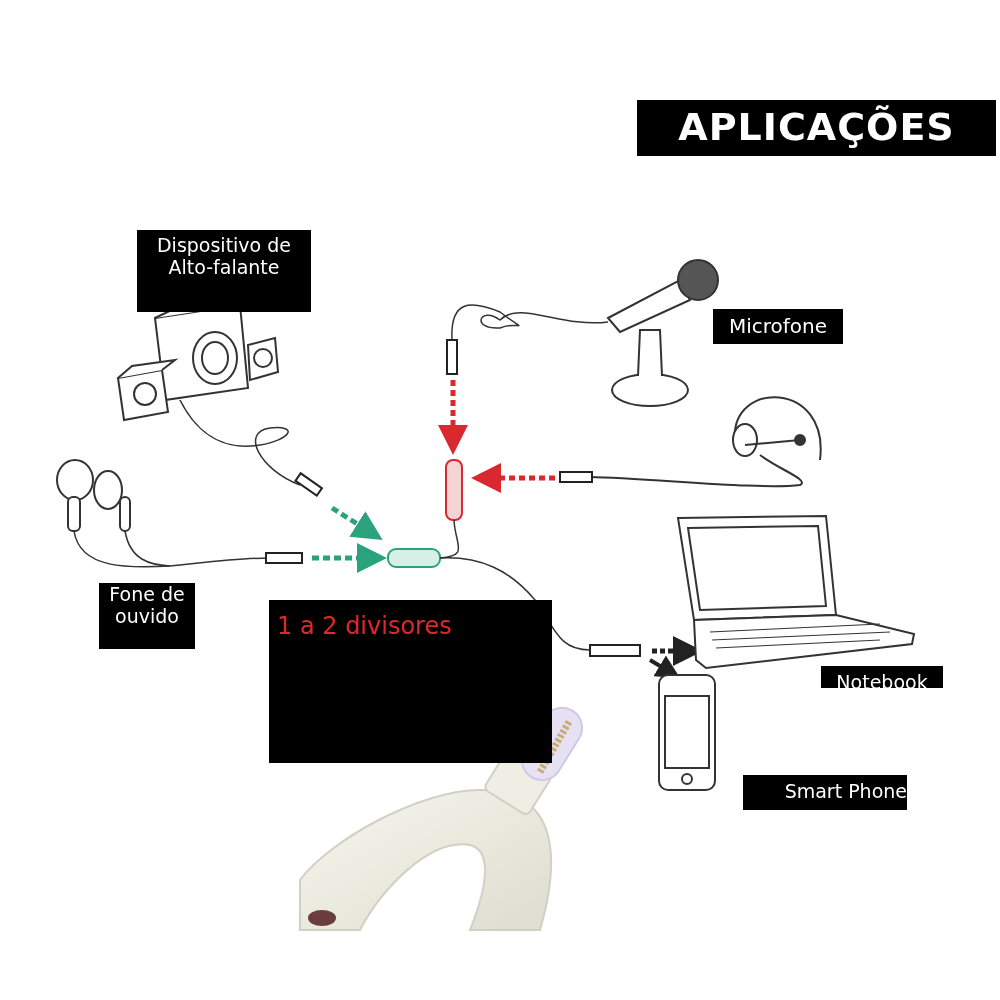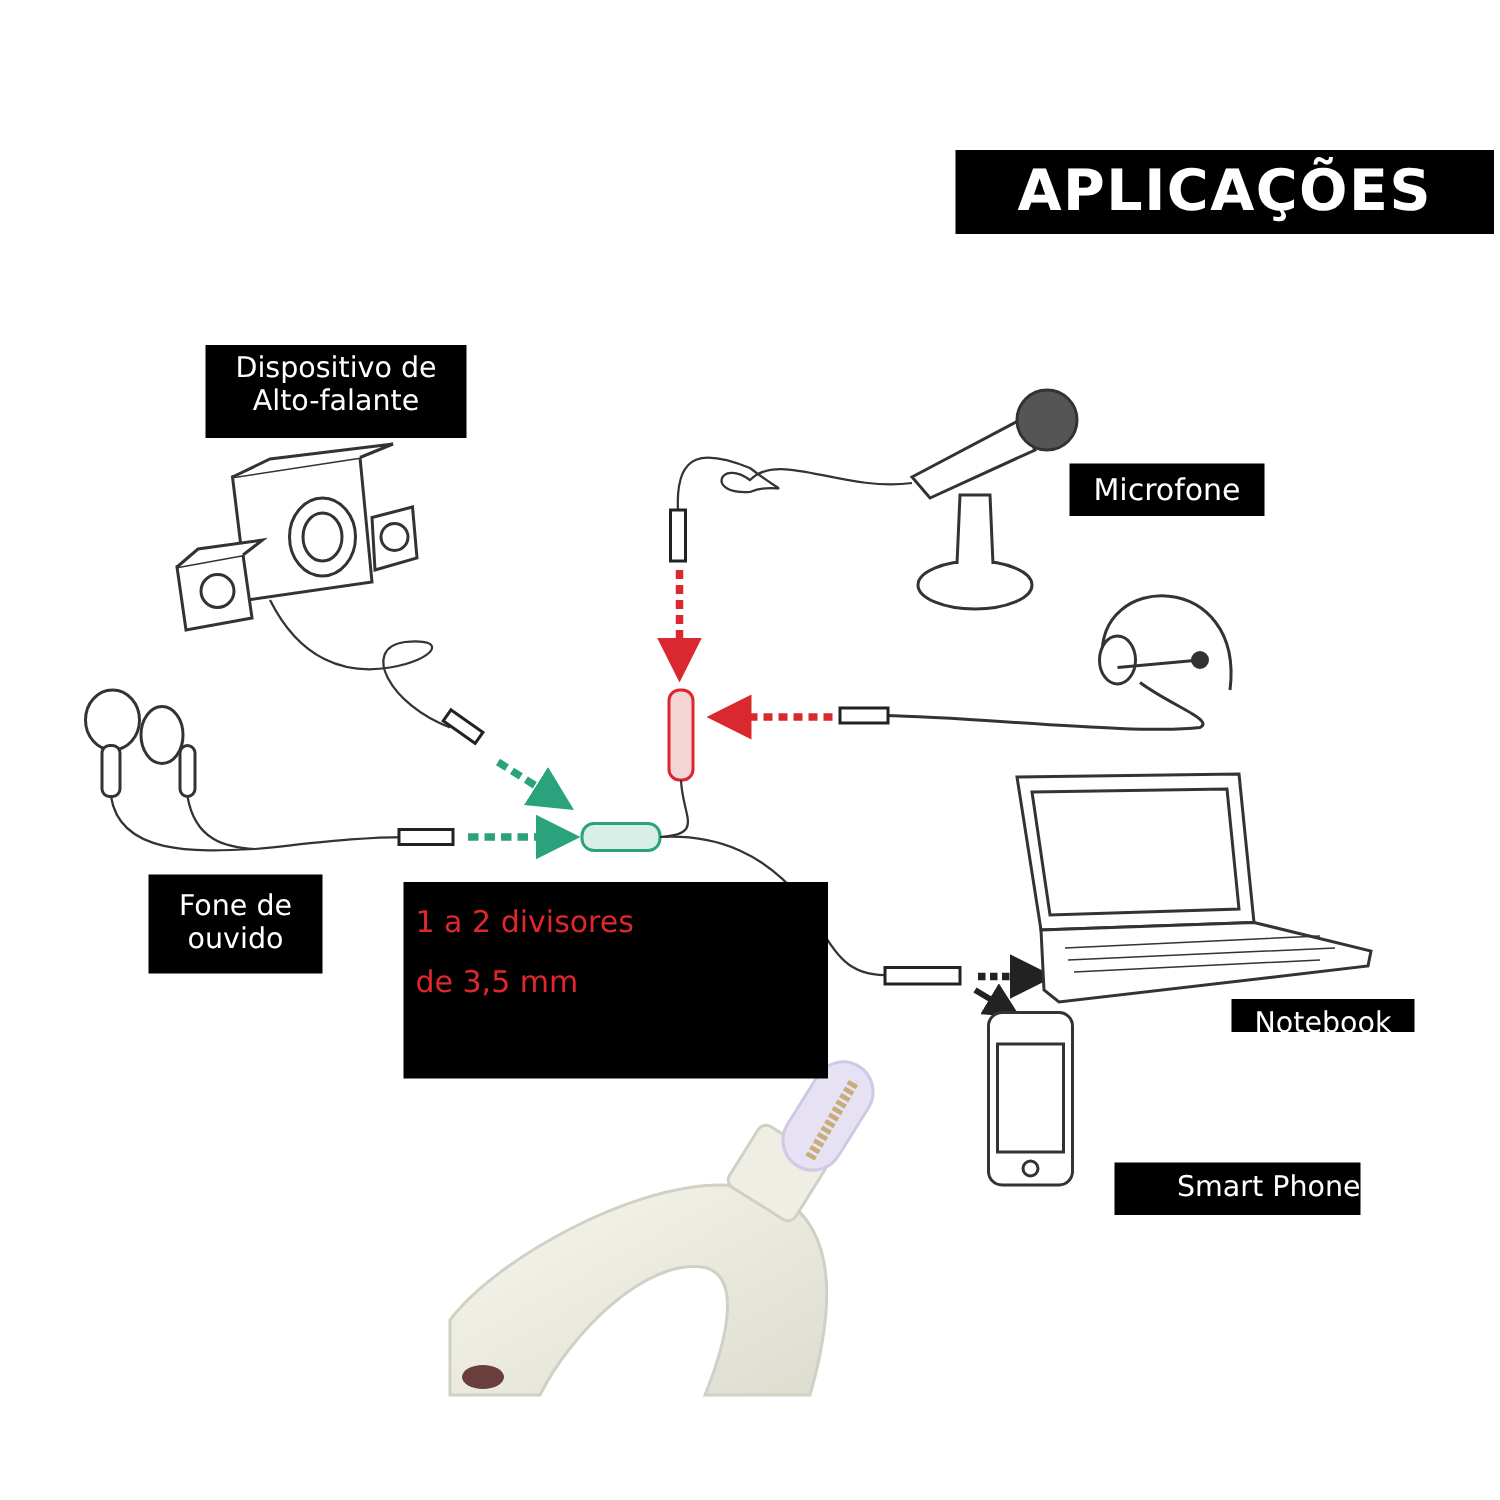--- a/index.html
+++ b/index.html
@@ -10,28 +10,28 @@
     }
     .lbl {
       position: absolute; background: #000; color: #fff;
       line-height: 1.15; box-sizing: border-box; margin-left: 21px;
     }
     #title {
       left: 616px; top: 100px; width: 359px; height: 56px;
       font-size: 38px; font-weight: bold; letter-spacing: 1px;
       display: flex; align-items: center; justify-content: center;
     }
-    #lbl-speaker { left: 116px; top: 230px; width: 174px; height: 62px; font-size: 19px; text-align: center; padding-top: 5px; }
+    #lbl-speaker { left: 116px; top: 230px; width: 174px; height: 82px; font-size: 19px; text-align: center; padding-top: 5px; }
     #lbl-mic { left: 692px; top: 309px; width: 130px; height: 35px; font-size: 20px; text-align: center; padding-top: 6px; }
-    #lbl-earphone { left: 78px; top: 583px; width: 116px; height: 66px; font-size: 19px; text-align: center; padding-top: 11px; }
+    #lbl-earphone { left: 78px; top: 583px; width: 96px; height: 66px; font-size: 19px; text-align: center; padding-top: 1px; }
     #lbl-notebook { left: 800px; top: 666px; width: 122px; height: 22px; font-size: 19px; text-align: center; padding-top: 6px; }
     #lbl-phone { left: 722px; top: 775px; width: 164px; height: 35px; font-size: 19px; text-align: right; padding-top: 6px; }
     #lbl-product {
-      left: 248px; top: 588px; width: 283px; height: 131px;
-      color: #e0272b; font-size: 20px; padding: 6px 0 0 8px; line-height: 40px;
+      left: 248px; top: 600px; width: 283px; height: 163px;
+      color: #e0272b; font-size: 24px; padding: 6px 0 0 8px; line-height: 40px;
       white-space: nowrap;
     }
     #lbl-product div { display: block; }
     svg.art { position: absolute; left: 0; top: 0; }
   </style>
 </head>
 <body>
 
 <svg class="art" width="1000" height="1000" viewBox="0 0 1000 1000">
   <defs>
@@ -139,17 +139,16 @@
 
 <div class="lbl" id="lbl-mic">Microfone</div>
 
 <div class="lbl" id="lbl-earphone">
   <div>Fone de</div>
   <div>ouvido</div>
 </div>
 
 <div class="lbl" id="lbl-product">
   <div>1 a 2 divisores</div>
-  <div>de 3,5 mm</div>
 </div>
 
 <div class="lbl" id="lbl-notebook">Notebook</div>
 <div class="lbl" id="lbl-phone">Smart Phone</div>
 
 </body></html>

